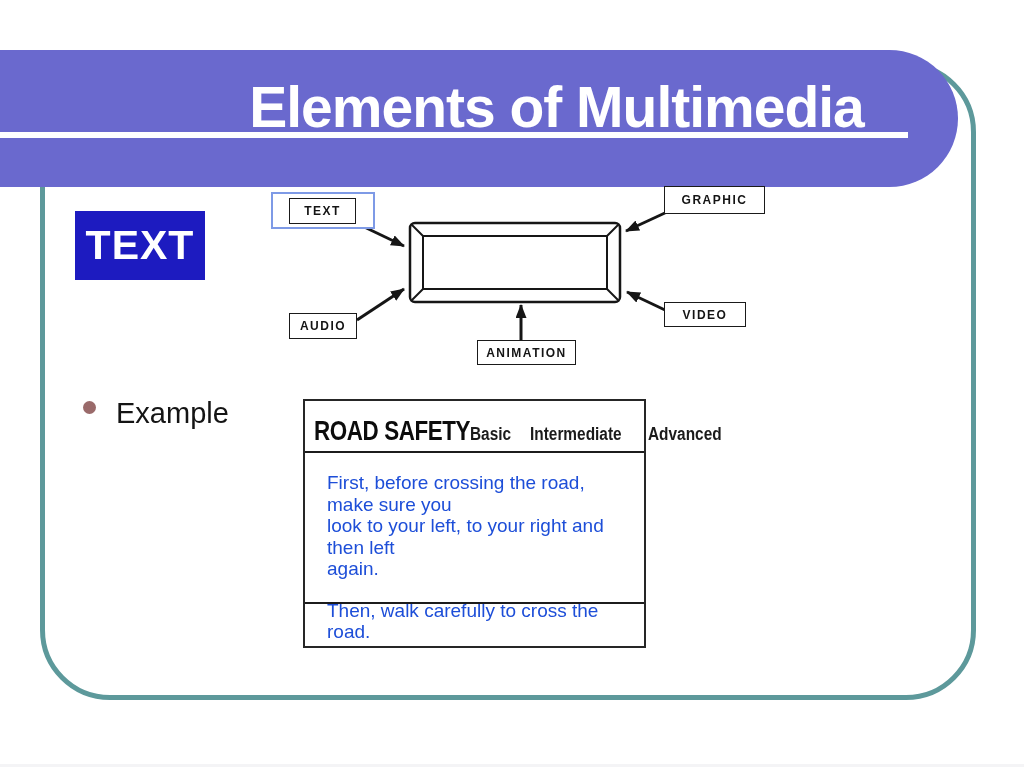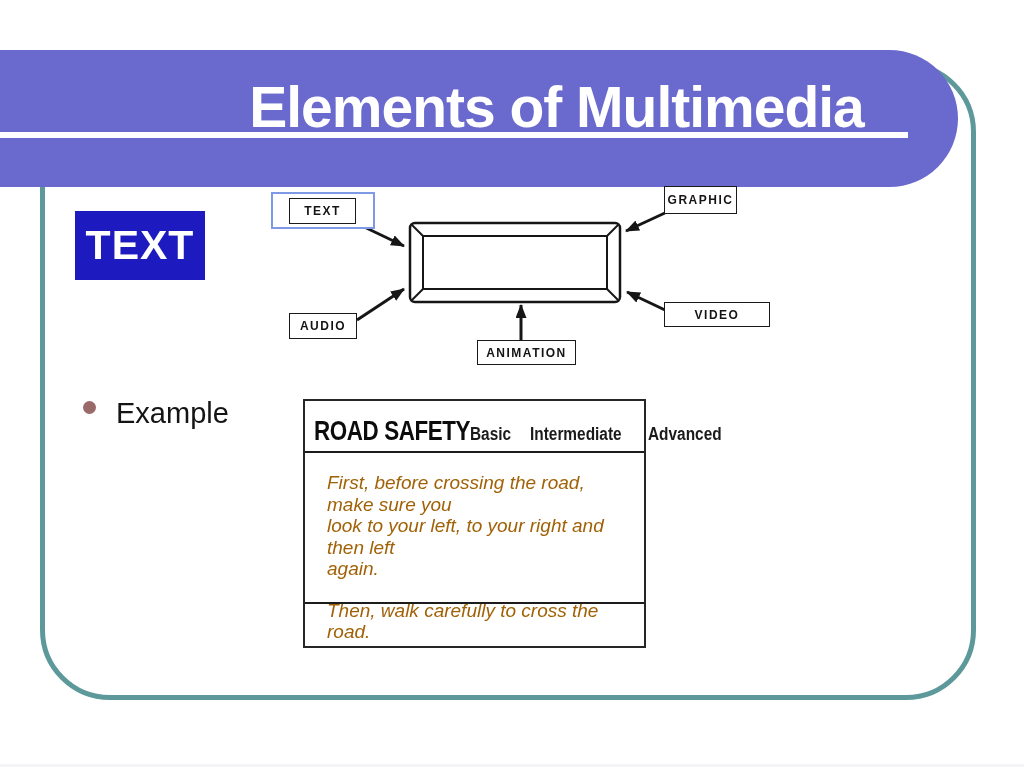--- a/index.html
+++ b/index.html
@@ -89,23 +89,23 @@
   #node-text-outline {
     position: absolute;
     left: 271px; top: 192px;
     width: 104px; height: 37px;
     box-sizing: border-box;
     border: 2px solid #7e9ae6;
     background: #ffffff;
     z-index: 3;
   }
   #node-text      { left: 289px; top: 198px; width: 67px; height: 26px; }
-  #node-graphic   { left: 664px; top: 186px; width: 73px; height: 28px; }
+  #node-graphic   { left: 664px; top: 186px; width: 101px; height: 28px; }
   #node-audio     { left: 289px; top: 313px; width: 68px; height: 26px; }
-  #node-video     { left: 664px; top: 302px; width: 106px; height: 25px; }
+  #node-video     { left: 664px; top: 302px; width: 82px; height: 25px; }
   #node-animation { left: 477px; top: 340px; width: 99px; height: 25px; }
   
   #multimedia-label {
     position: absolute;
     left: 423px; top: 236px;
     width: 184px; height: 53px;
     display: flex; align-items: center; justify-content: center;
     z-index: 5;
   }
   #multimedia-label span {
@@ -185,23 +185,22 @@
     position: absolute;
     left: 0; width: 100%; height: 2px;
     background: #1c1c1c;
   }
   #rs-divider-top    { top: 50px; }
   #rs-divider-bottom { top: 201px; }
   #rs-body {
     position: absolute;
     left: 22px; top: 71px; right: 10px;
     font-size: 19px;
-    color: #a16207;
+    color: #1d4ed8;
     line-height: 21.5px;
-    font-style: italic;
   }
   #rs-paragraph-2 { margin-top: 20px; }
   #bottom-edge {
     position: absolute;
     left: 0; top: 764px;
     width: 1024px; height: 3px;
     background: #f4f4f6;
     z-index: 1;
   }
 </style>

